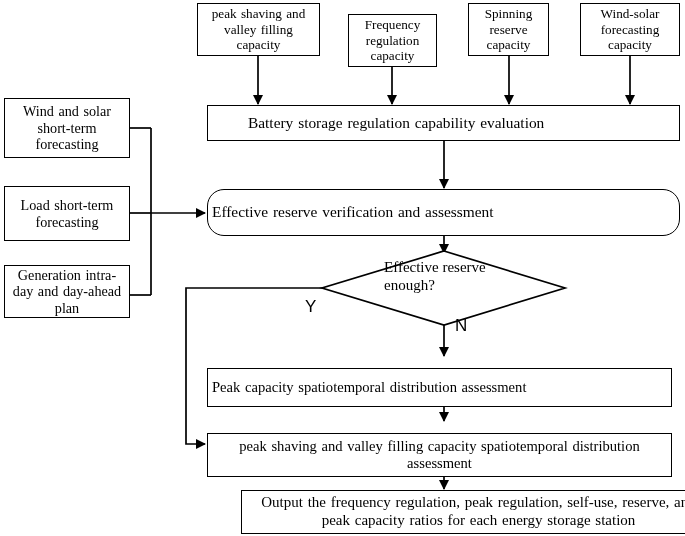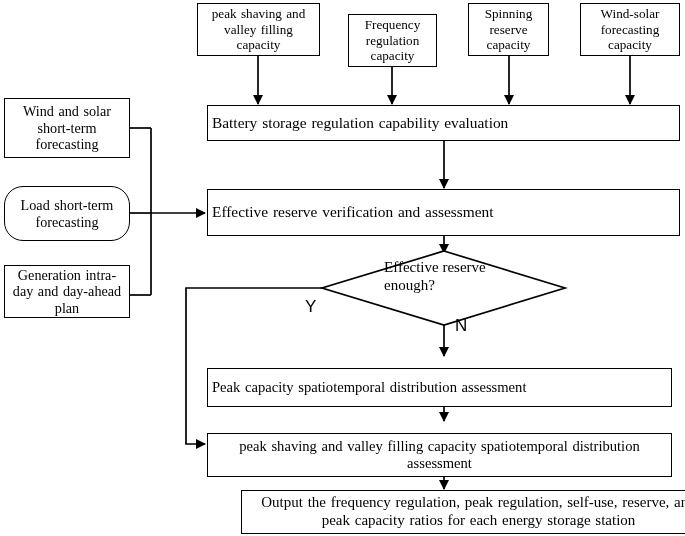--- a/index.html
+++ b/index.html
@@ -113,33 +113,33 @@
   </div>
 
   <div class="node input-top" style="left:580px; top:3px; width:100px; height:53px;">
     <span>Wind-solar forecasting capacity</span>
   </div>
 
   <div class="node input-left" style="left:4px; top:98px; width:126px; height:60px;">
     <span>Wind and solar short-term forecasting</span>
   </div>
 
-  <div class="node input-left" style="left:4px; top:186px; width:126px; height:55px;border-radius:19px;">
+  <div class="node input-left" style="left:4px; top:186px; width:126px; height:55px;">
     <span>Load short-term forecasting</span>
   </div>
 
   <div class="node input-left" style="left:4px; top:265px; width:126px; height:53px;">
     <span>Generation intra-day and day-ahead plan</span>
   </div>
 
-  <div class="node process-wide" style="left:207px; top:105px; width:473px; height:36px;">
+  <div class="node process-wide" style="left:207px; top:105px; width:473px; height:36px;padding-left:36px;">
     <span>Battery storage regulation capability evaluation</span>
   </div>
 
-  <div class="node process-wide" style="left:207px; top:189px; width:473px; height:47px;">
+  <div class="node process-wide" style="left:207px; top:189px; width:473px; height:47px;border-radius:17px;">
     <span>Effective reserve verification and assessment</span>
   </div>
 
   <div class="node process-small" style="left:207px; top:357px; width:465px; height:39px;">
     <span>Peak capacity spatiotemporal distribution assessment</span>
   </div>
 
   <div class="node process-small" style="left:207px; top:422px; width:465px; height:44px;">
     <span>peak shaving and valley filling capacity spatiotemporal distribution assessment</span>
   </div>

